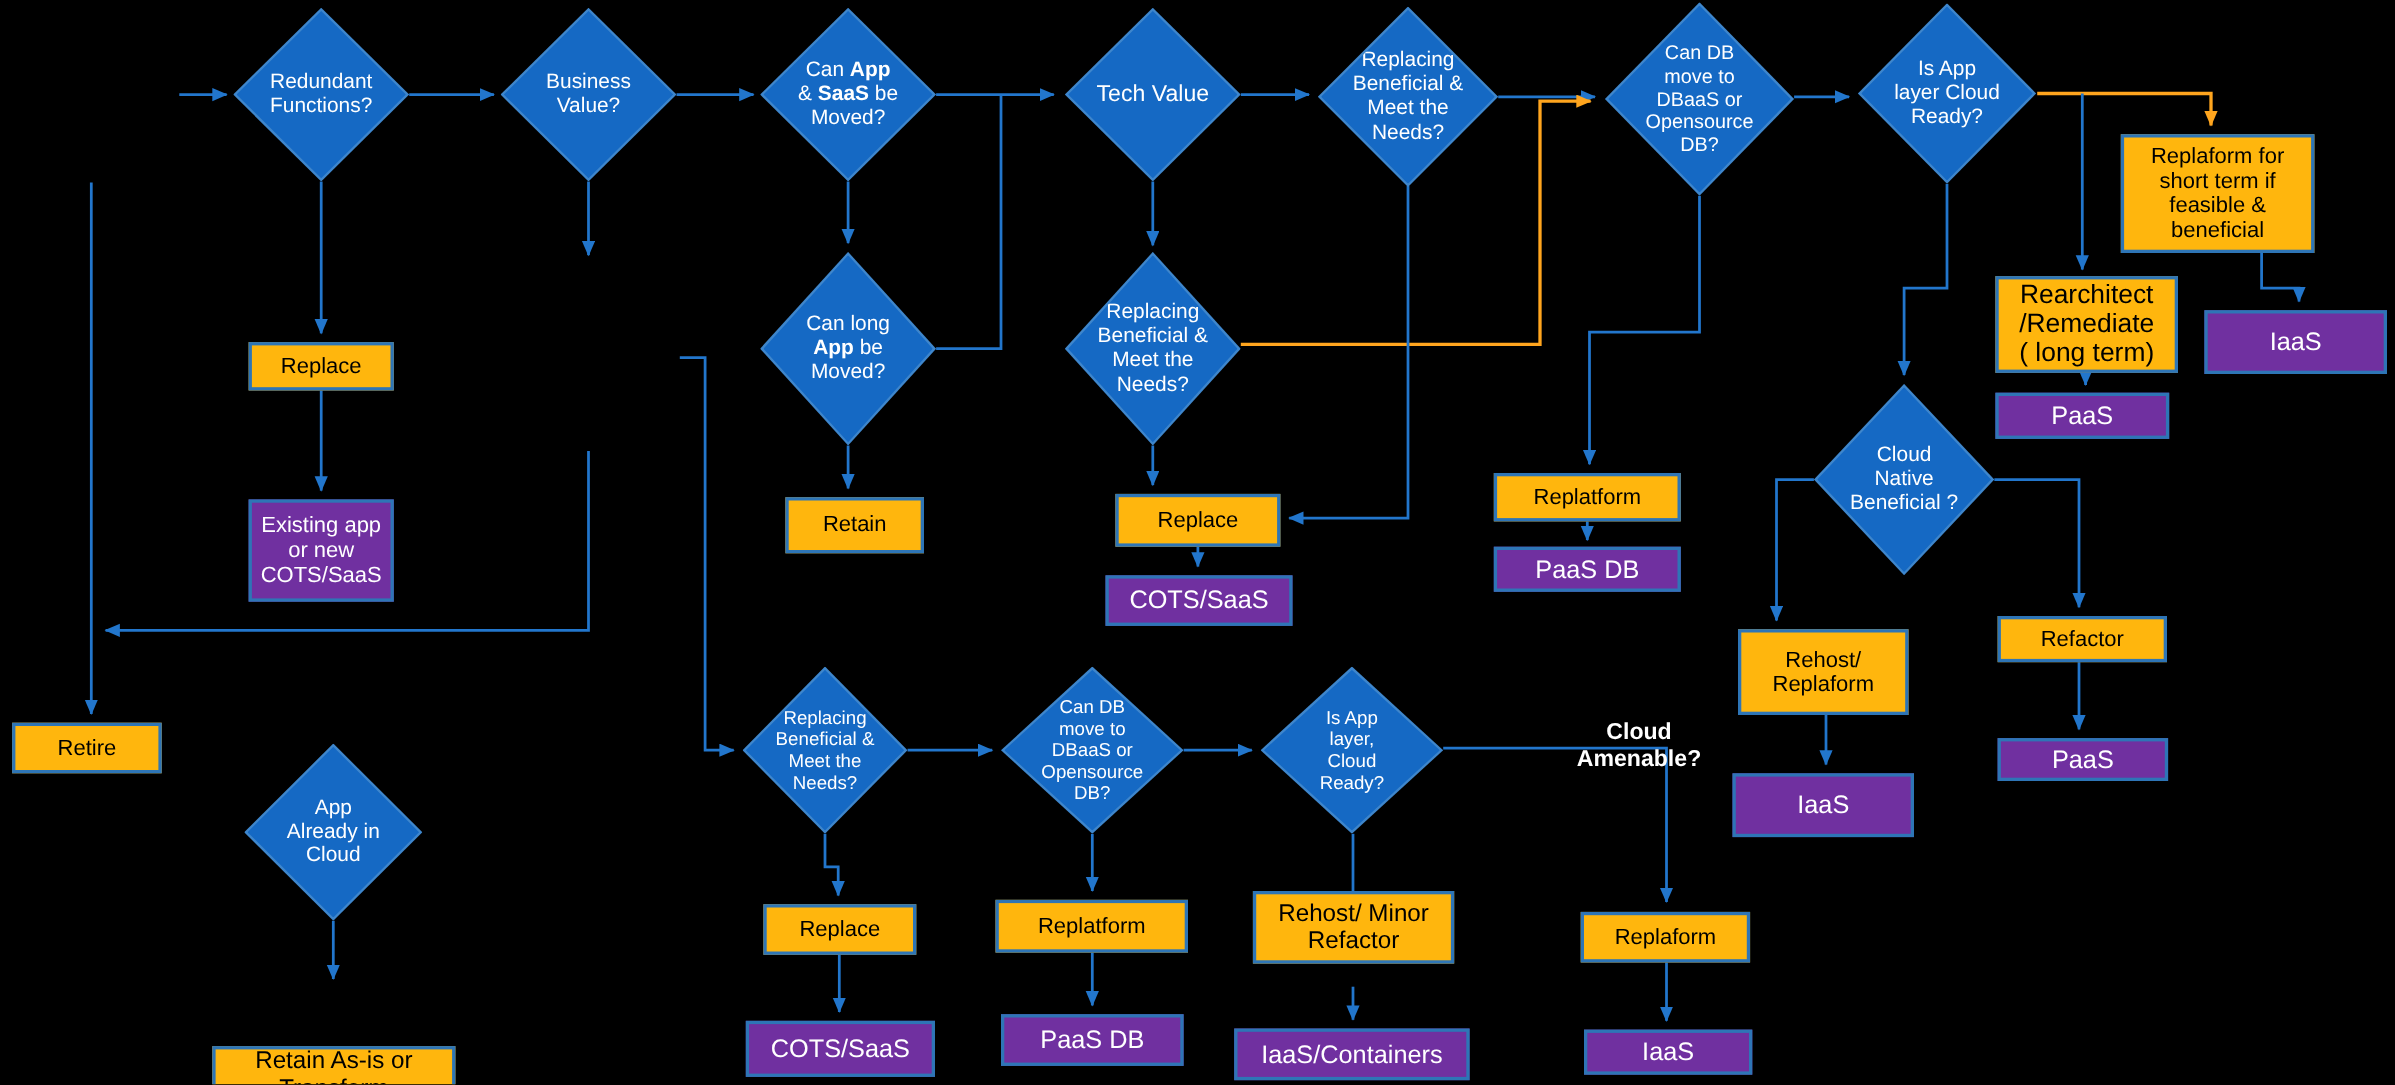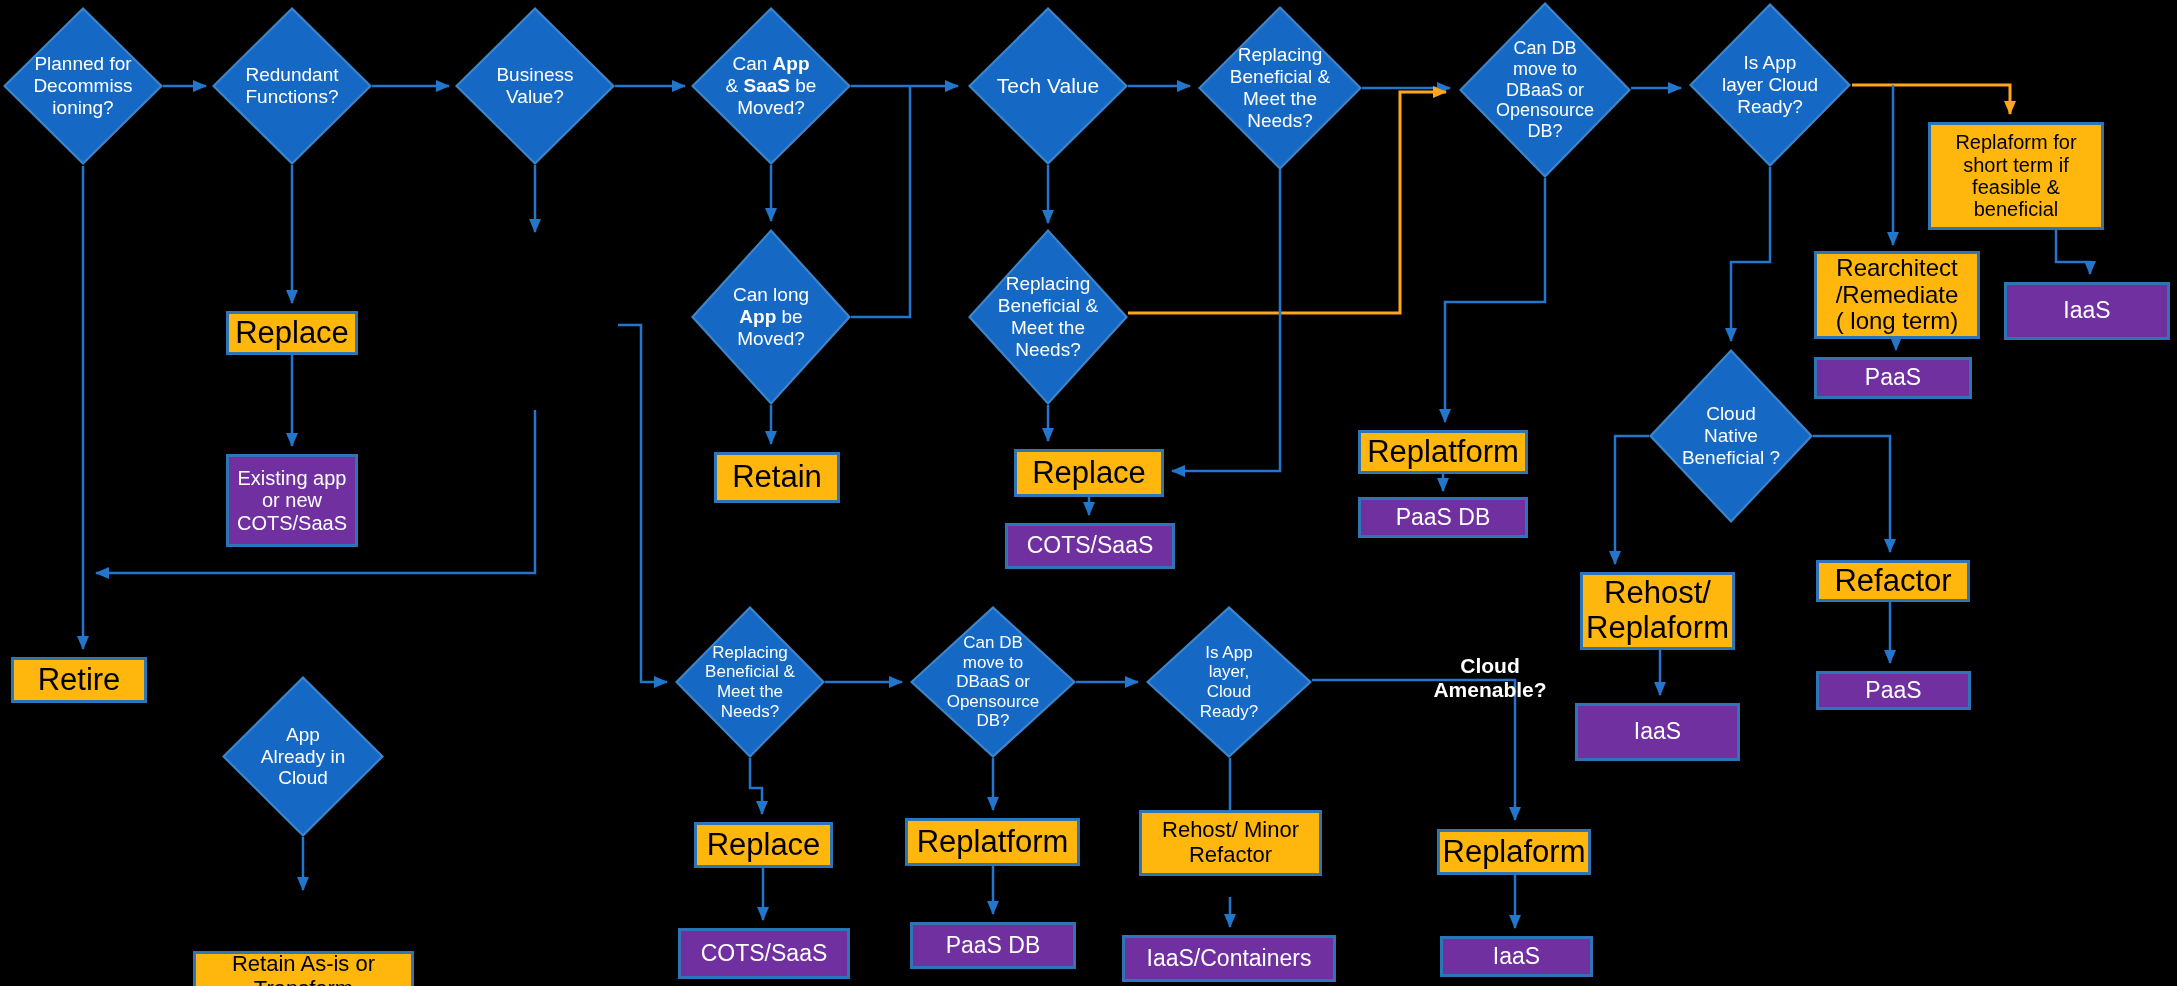--- a/index.html
+++ b/index.html
@@ -25,21 +25,21 @@
     background:var(--diamond-fill);
     display:flex;align-items:center;justify-content:center;text-align:center;
   }
   .diamond .label{
     color:var(--diamond-text);font-size:19px;line-height:1.15;
   }
   .label{white-space:pre-line;}
   .b{font-weight:bold;}
   .action{
     background:var(--action-fill);border:3px solid var(--box-border);
-    color:var(--action-text);font-size:31px;line-height:1.12;
+    color:var(--action-text);font-size:20px;line-height:1.12;
   }
   .outcome{
     background:var(--outcome-fill);border:3px solid var(--box-border);
     color:var(--outcome-text);font-size:23px;line-height:1.12;
   }
   .float-label{
     position:absolute;color:#fff;font-weight:bold;font-size:21px;
     line-height:1.15;text-align:center;white-space:pre-line;
   }
 </style>
@@ -95,27 +95,20 @@
     <path class="wire-blue" marker-end="url(#ab)" d="M 1515,875 V 928"></path>
     <path class="wire-blue" marker-end="url(#ab)" d="M 750,758 V 788 H 762 V 814"></path>
     <path class="wire-blue" marker-end="url(#ab)" d="M 763,868 V 920"></path>
     <path class="wire-blue" marker-end="url(#ab)" d="M 993,758 V 810"></path>
     <path class="wire-blue" marker-end="url(#ab)" d="M 993,866 V 914"></path>
     <path class="wire-blue" marker-end="url(#ab)" d="M 1230,758 V 823"></path>
     <path class="wire-blue" marker-end="url(#ab)" d="M 1230,897 V 927"></path>
     <path class="wire-blue" marker-end="url(#ab)" d="M 303,837 V 890"></path>
   </svg>
 
-  <div class="node diamond" style="left:3px;top:7px;width:160px;height:158px">
-    <div class="inner">
-        <span class="label">Planned for
-Decommiss
-ioning?</span>
-      </div>
-  </div>
   <div class="node diamond" style="left:212px;top:7px;width:160px;height:158px">
     <div class="inner">
         <span class="label">Redundant
 Functions?</span>
       </div>
   </div>
   <div class="node diamond" style="left:455px;top:7px;width:160px;height:158px">
     <div class="inner">
         <span class="label">Business
 Value?</span>

